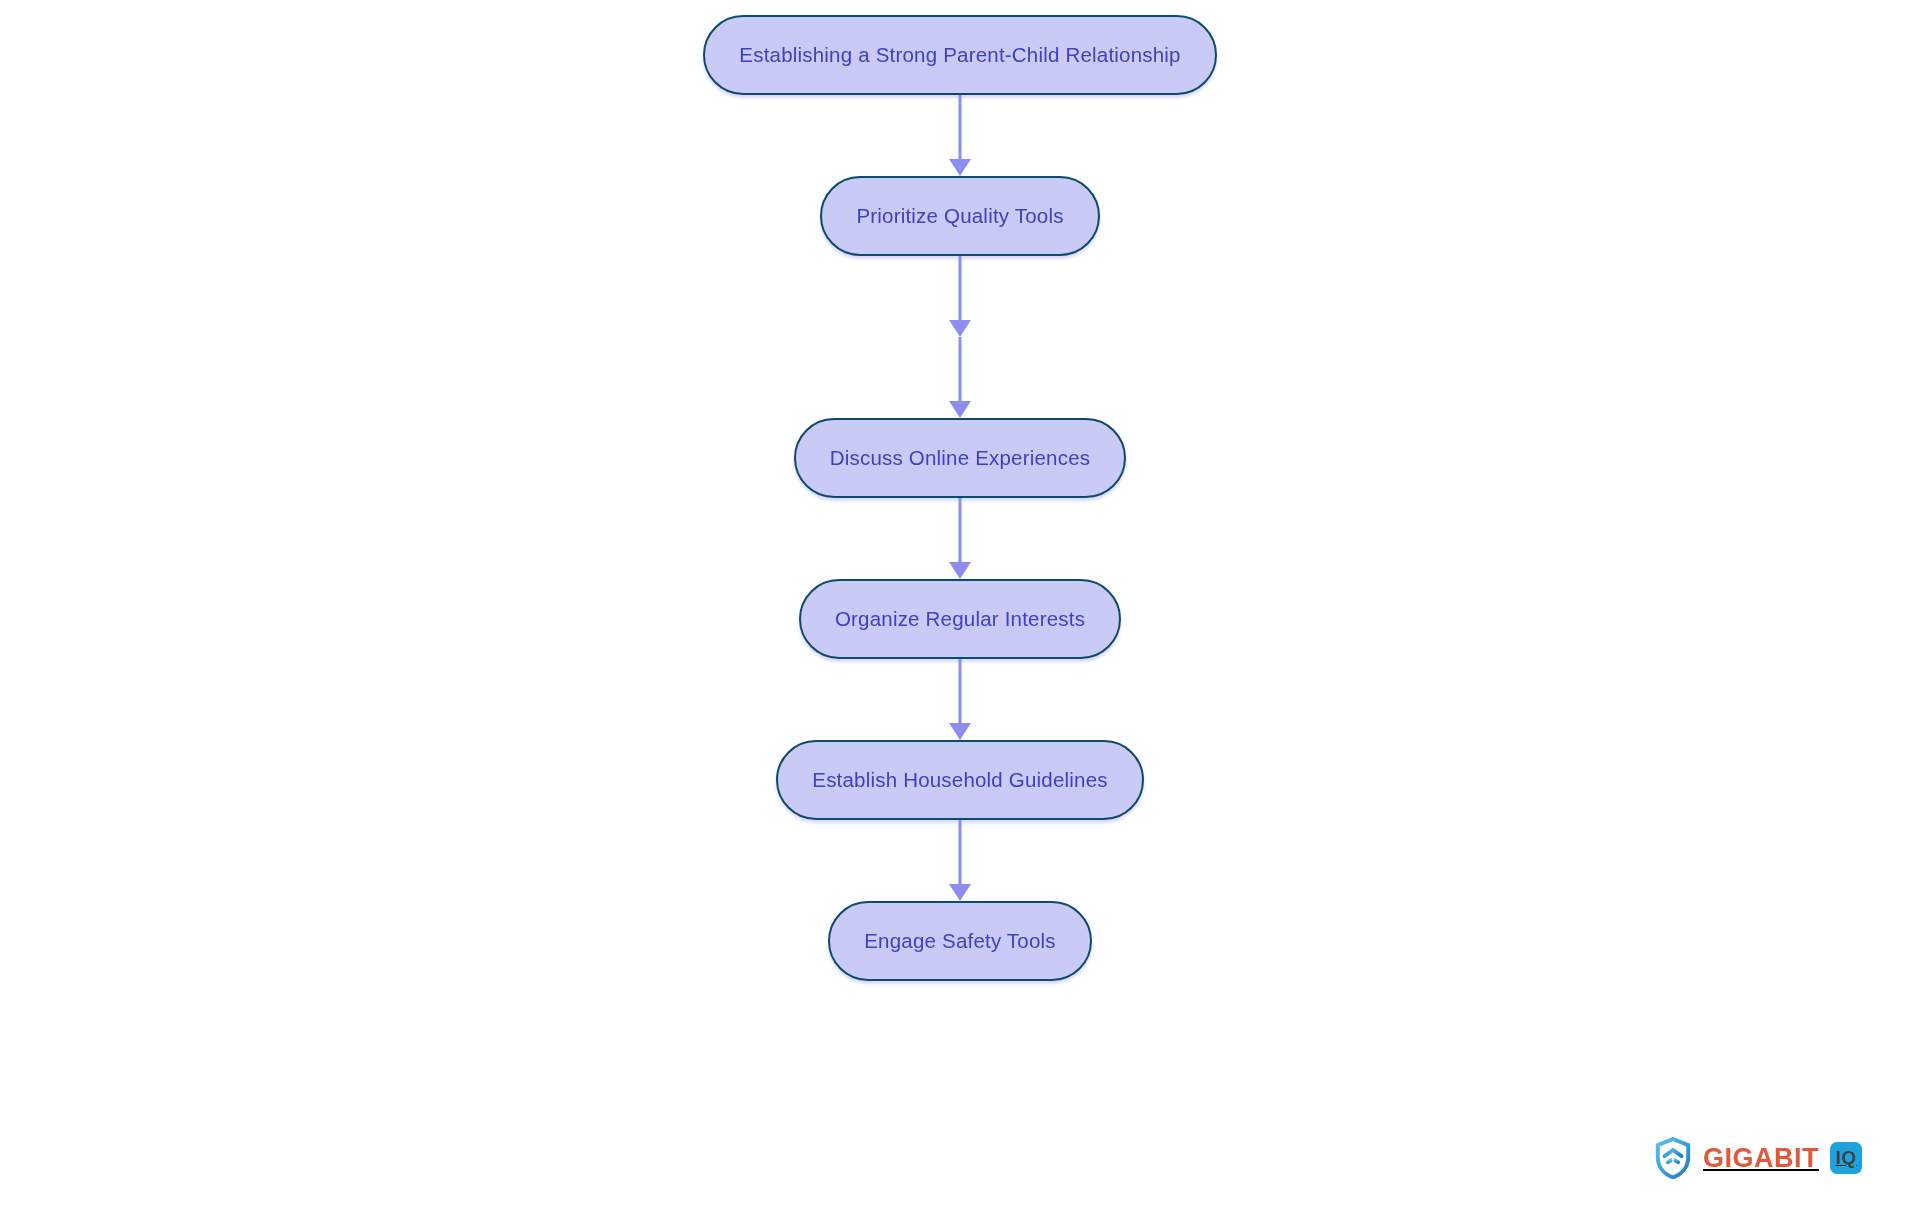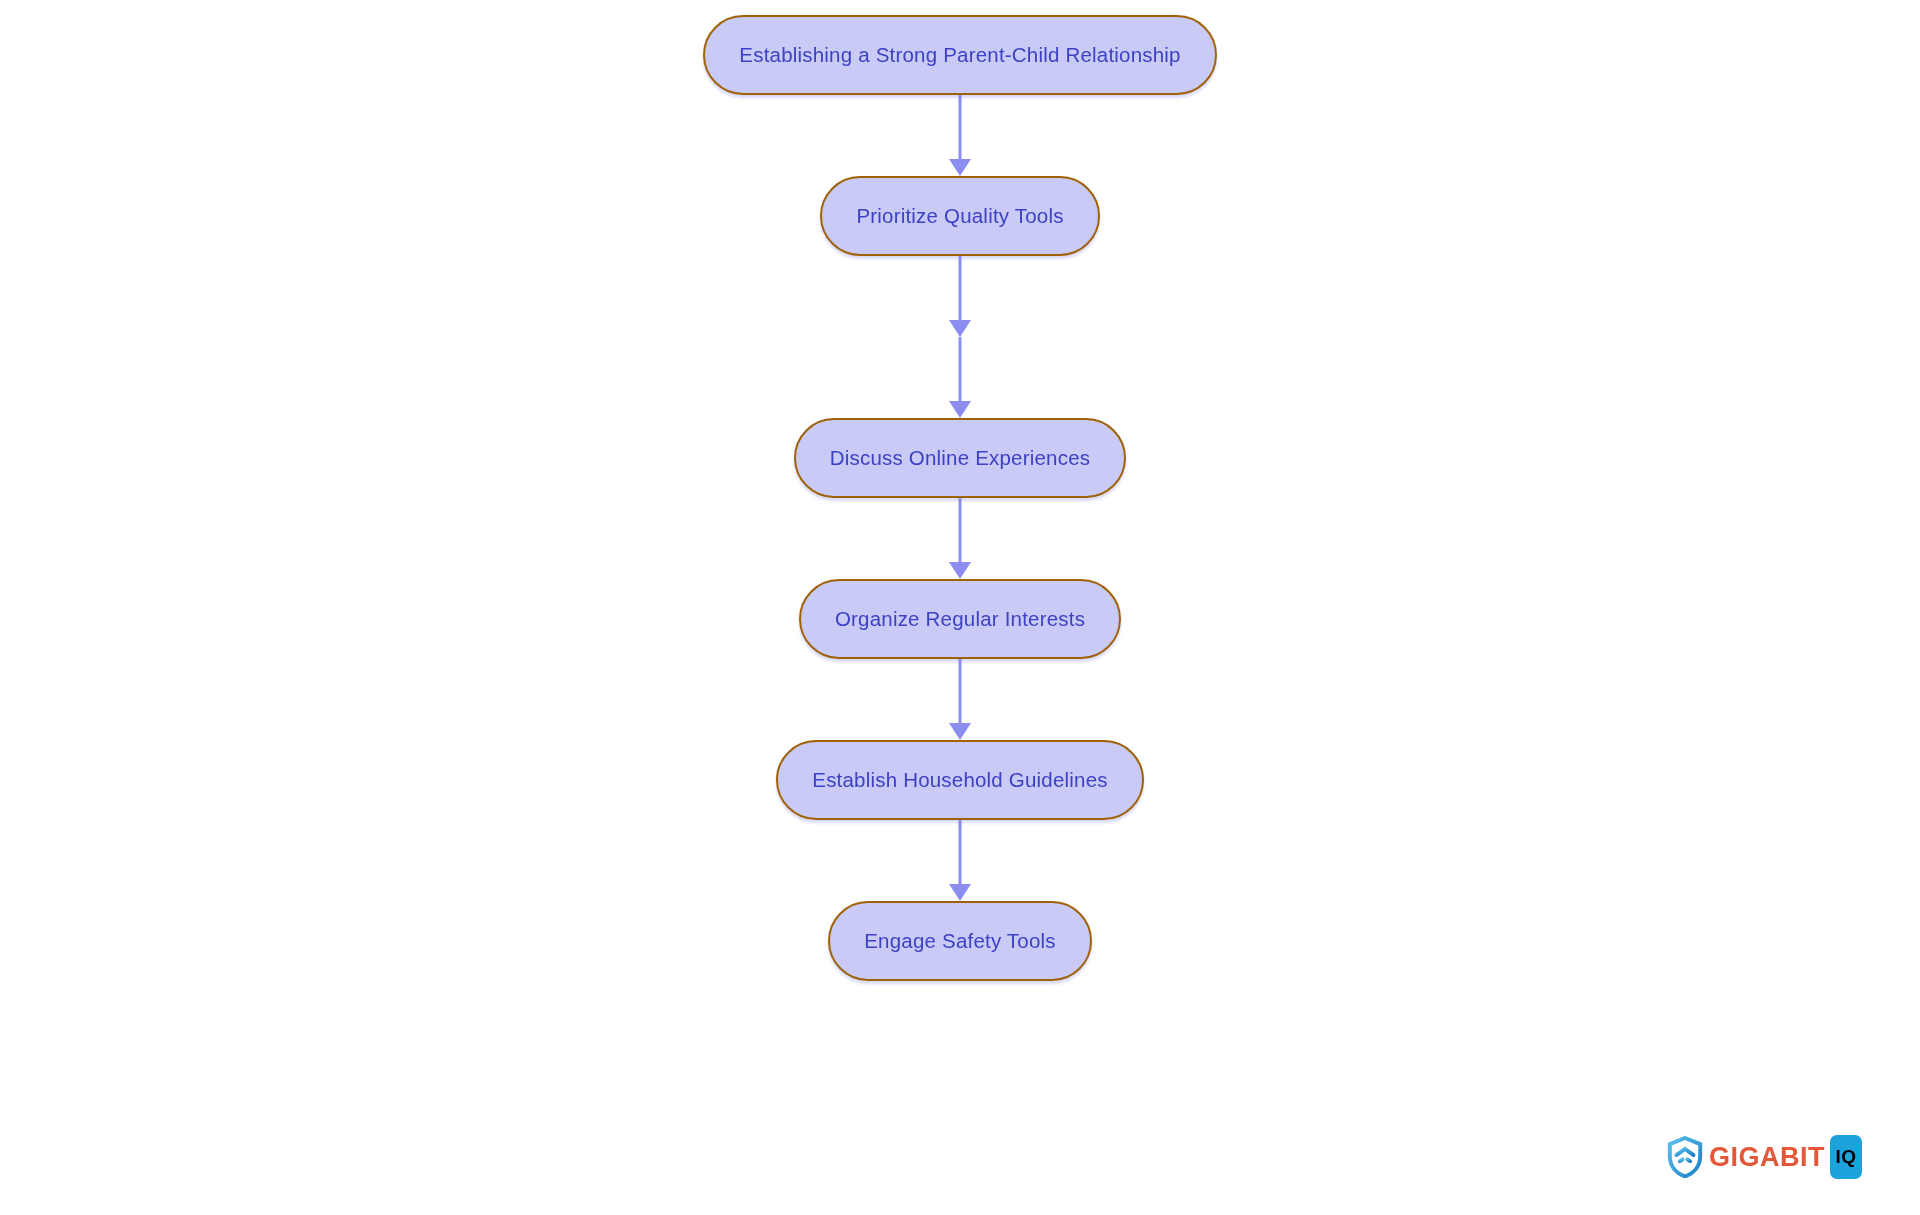--- a/index.html
+++ b/index.html
@@ -20,21 +20,21 @@
     display: flex;
     flex-direction: column;
     align-items: center;
     padding-top: 15px;
     box-sizing: border-box;
   }
   .flow-node {
     height: 80px;
     border-radius: 40px;
     background: #c9caf5;
-    border: 2px solid #a16207;
+    border: 2px solid #0c4a6e;
     box-sizing: border-box;
     display: flex;
     align-items: center;
     justify-content: center;
     padding: 0 34px;
     font-size: 20.5px;
     letter-spacing: 0.2px;
     color: #3d41c4;
     white-space: nowrap;
     box-shadow: 0 3px 3px rgba(144, 147, 228, 0.35);
@@ -64,43 +64,44 @@
     border-left: 11px solid transparent;
     border-right: 11px solid transparent;
     border-top: 17px solid #8b8ef0;
   }
   .logo {
     position: absolute;
     right: 58px;
     bottom: 36px;
     display: flex;
     align-items: center;
-    gap: 5px;
+    gap: 11px;
+    text-decoration: underline;
   }
   .logo .shield {
     width: 38px;
     height: 42px;
     display: block;
   }
   .logo .brand {
     font-size: 27px;
     font-weight: bold;
     color: #e4583a;
     letter-spacing: 0.5px;
     line-height: 1;
   }
   .logo .badge {
     width: 32px;
-    height: 44px;
+    height: 32px;
     background: #1ea2dc;
     border-radius: 7px;
     display: flex;
     align-items: center;
     justify-content: center;
-    color: #000000;
+    color: #404040;
     font-size: 19px;
     font-weight: bold;
     letter-spacing: 0.5px;
   }
 </style>
 </head>
 <body>
 
 <div class="canvas">
 

